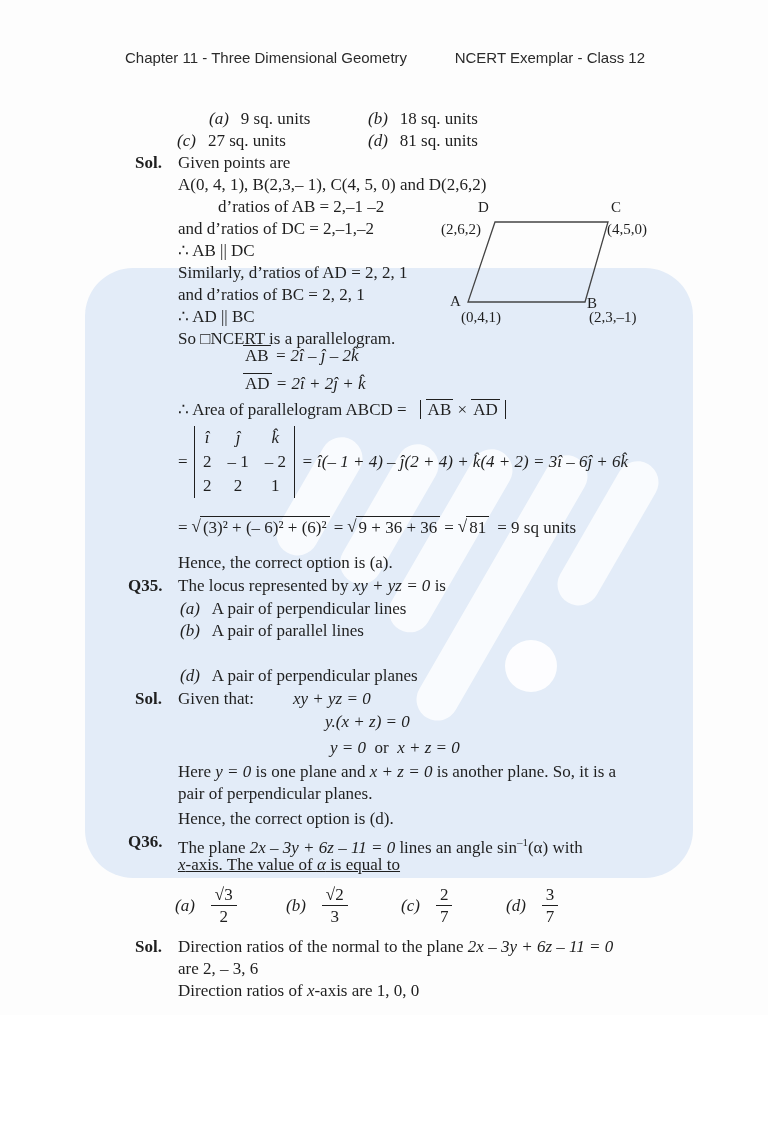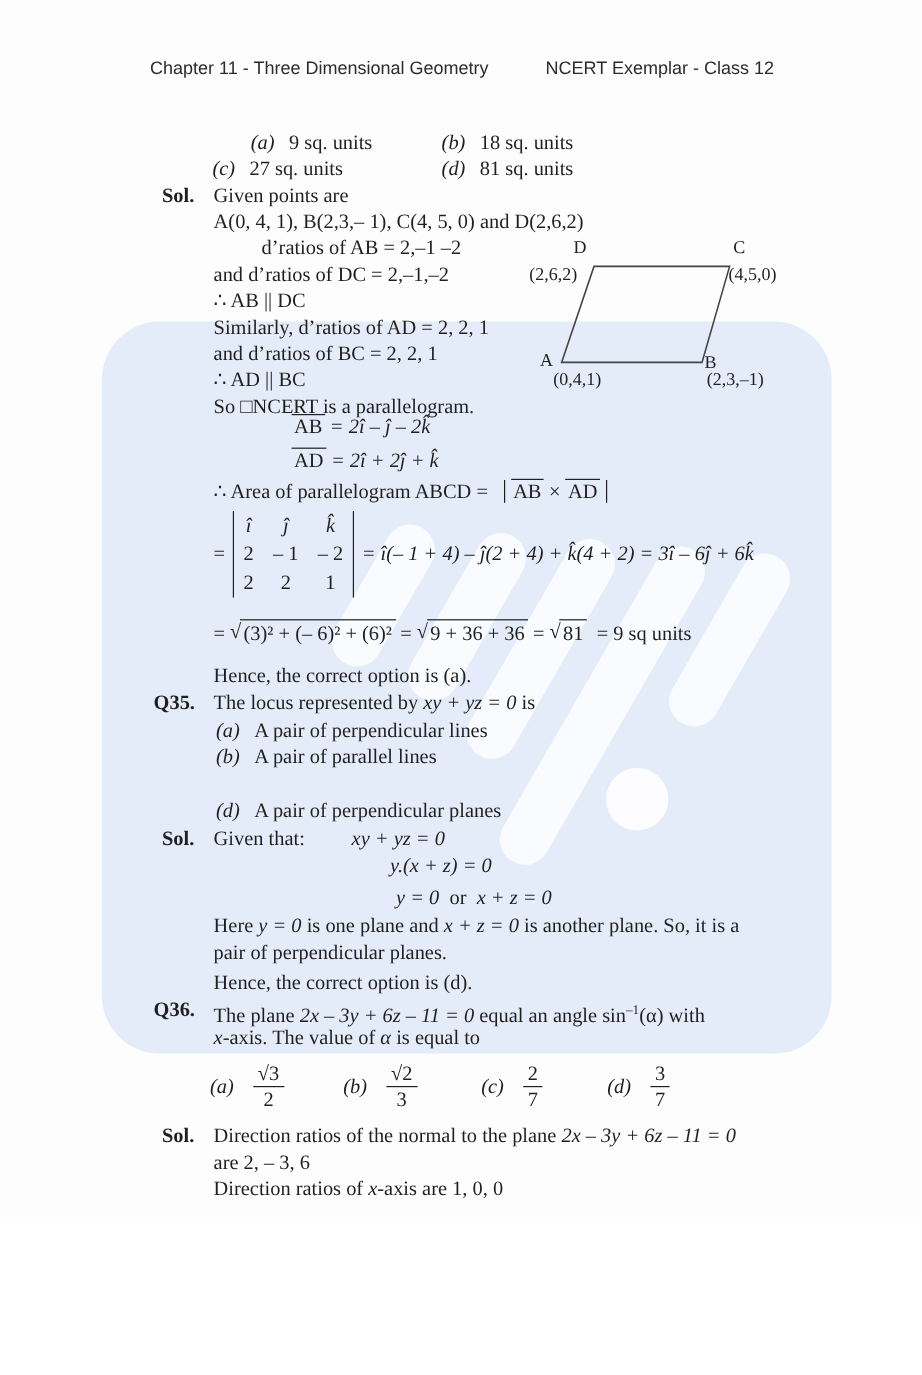--- a/index.html
+++ b/index.html
@@ -159,22 +159,22 @@
   <span class="ln b" style="top:688px; left:135px;">Sol.</span>
   <span class="ln" style="top:688px; left:178px;">Given that:</span>
   <span class="ln i" style="top:688px; left:293px;">xy + yz = 0</span>
   <span class="ln i" style="top:711px; left:283px;margin-left:42px;">y.(x + z) = 0</span>
   <span class="ln" style="top:737px; left:330px;"><span class="i">y = 0</span>&nbsp;&nbsp;<span>or</span>&nbsp;&nbsp;<span class="i">x + z = 0</span></span>
   <span class="ln" style="top:761px; left:178px;"><span>Here </span><span class="i">y = 0</span><span> is one plane and </span><span class="i">x + z = 0</span><span> is another plane. So, it is a</span></span>
   <span class="ln" style="top:783px; left:178px;">pair of perpendicular planes.</span>
   <span class="ln" style="top:808px; left:178px;">Hence, the correct option is (d).</span>
 
   <span class="ln b" style="top:831px; left:128px;">Q36.</span>
-  <span class="ln" style="top:831px; left:178px;"><span>The plane </span><span class="i">2x – 3y + 6z – 11 = 0</span><span> equal an angle sin</span><sup style="font-size:11px;">–1</sup><span>(α) with</span></span>
-  <span class="ln" style="top:854px; left:178px;"><span class="i">x</span><span>-axis. The value of </span><span class="i">α</span><span> is equal to</span></span>
+  <span class="ln" style="top:831px; left:178px;"><span>The plane </span><span class="i">2x – 3y + 6z – 11 = 0</span><span> lines an angle sin</span><sup style="font-size:11px;">–1</sup><span>(α) with</span></span>
+  <span class="ln" style="top:854px; left:178px;text-decoration:underline;"><span class="i">x</span><span>-axis. The value of </span><span class="i">α</span><span> is equal to</span></span>
 
   <span class="ln opt36" style="top:884px; left:175px;">
     <span class="i">(a)</span>
     <span class="frac">
         <span class="num"><span>√</span><span>3</span></span>
         <span class="den">2</span>
       </span>
   </span>
   <span class="ln opt36" style="top:884px; left:286px;">
     <span class="i">(b)</span>

